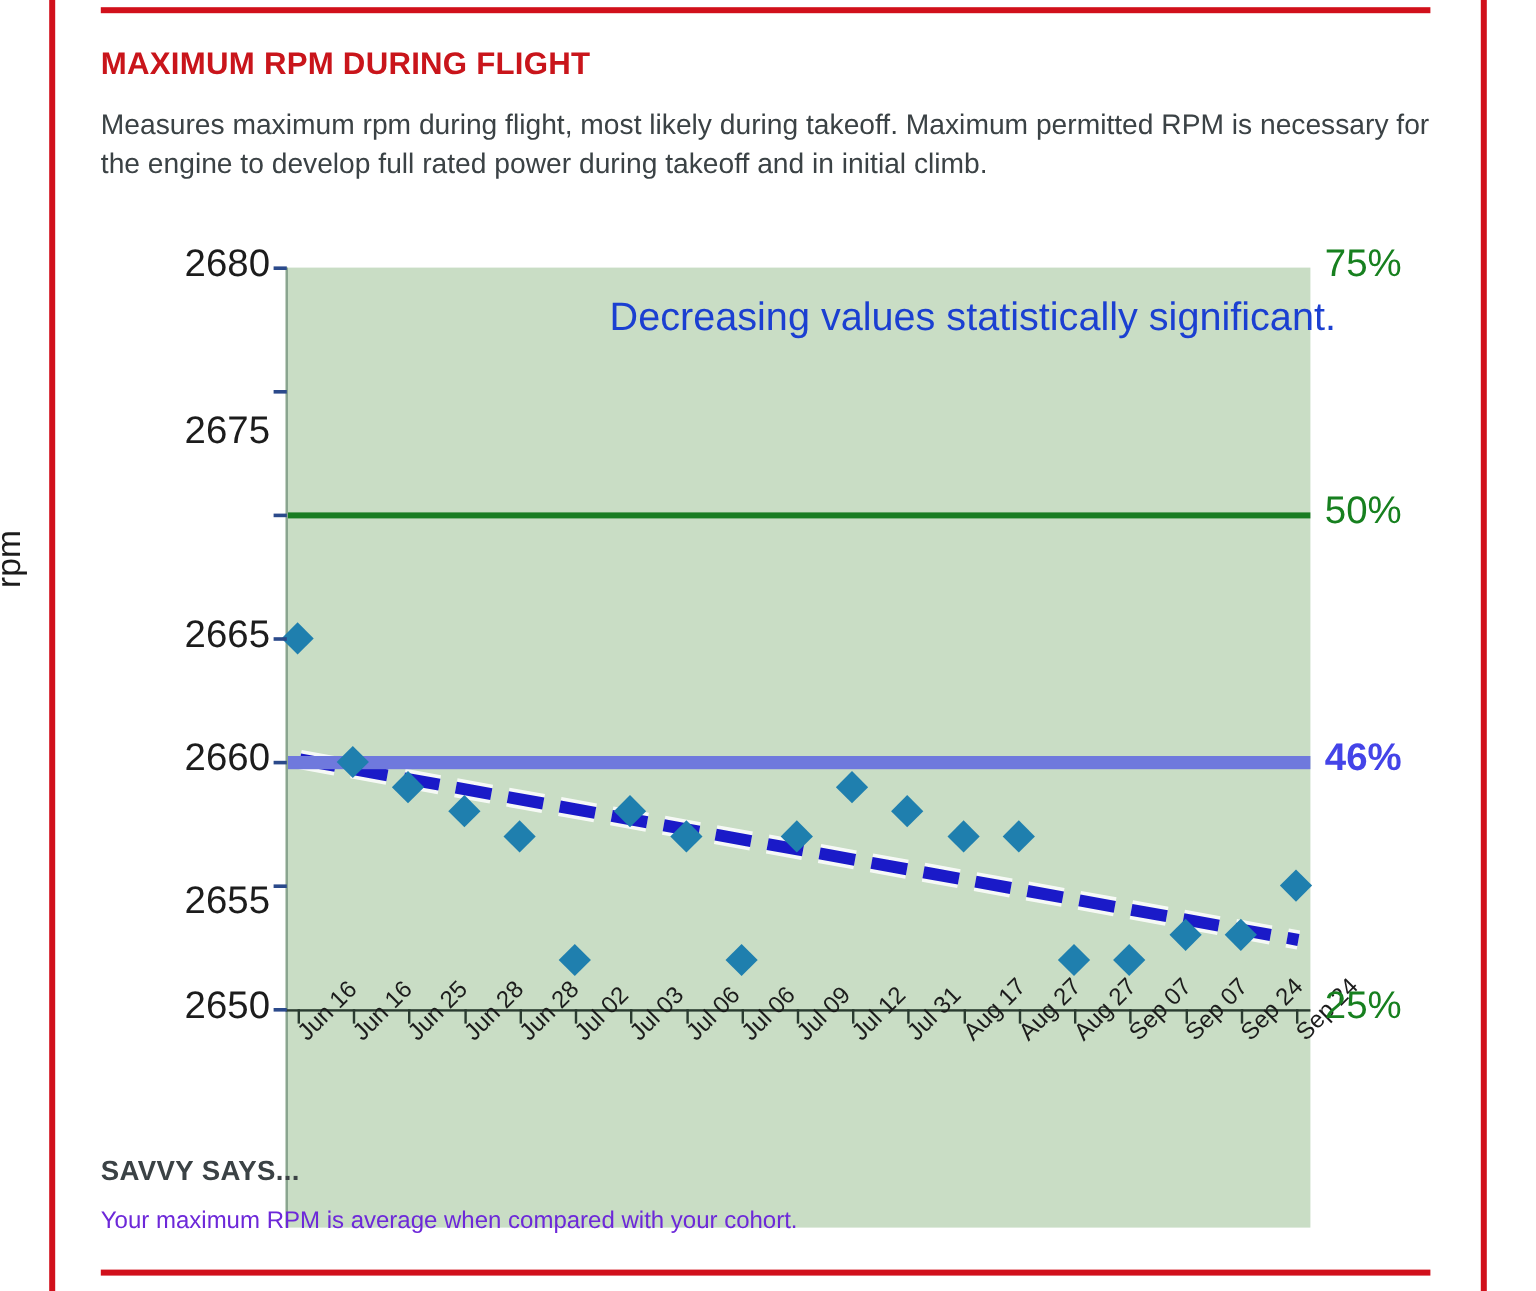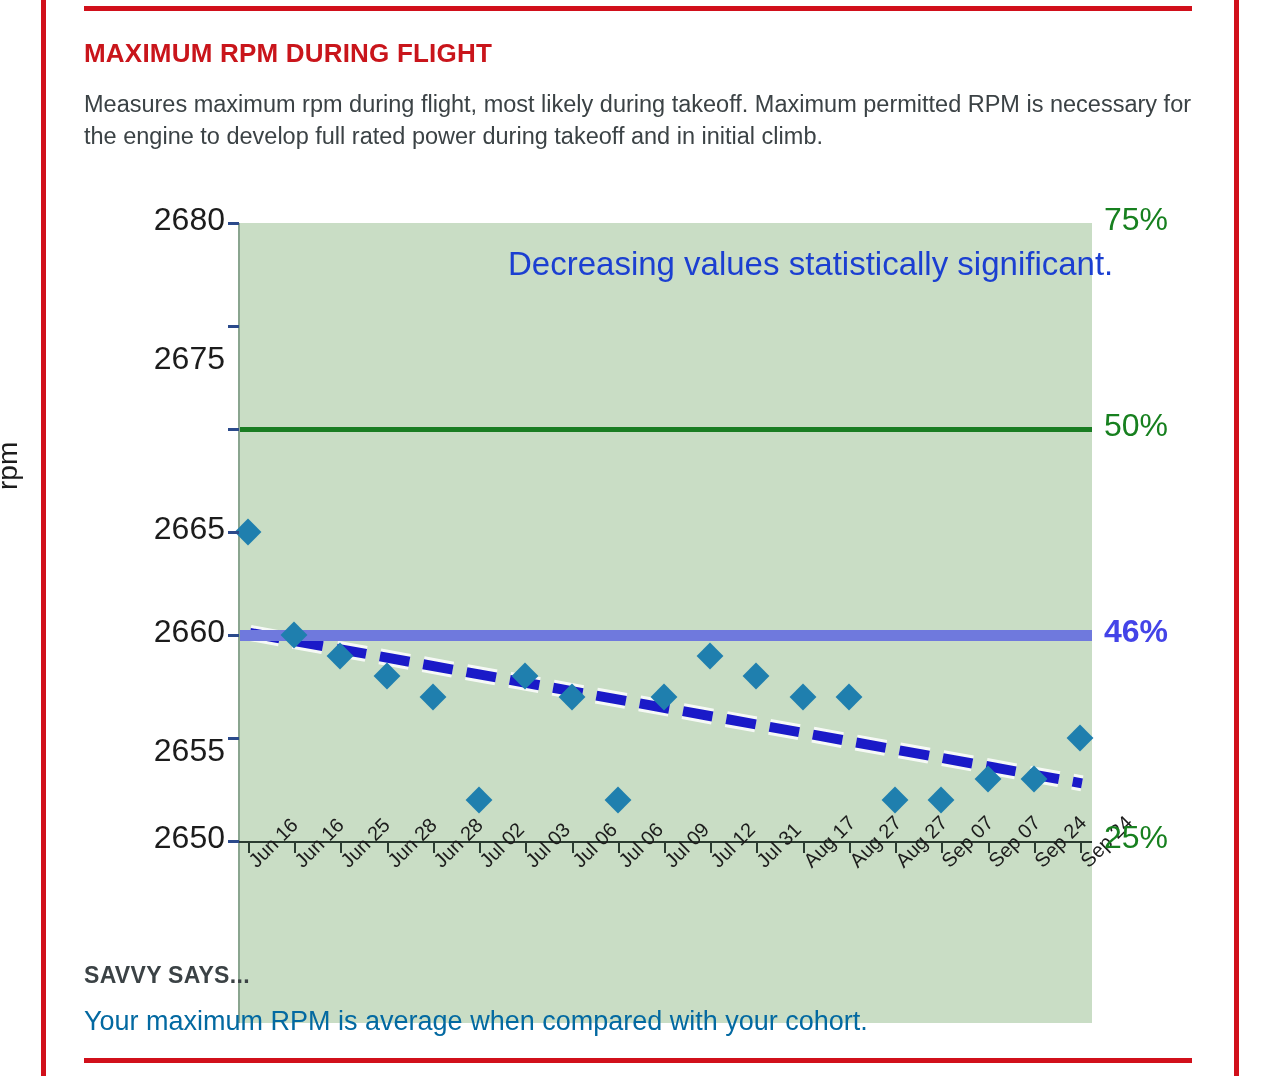--- a/index.html
+++ b/index.html
@@ -92,21 +92,21 @@
     font-size:33px;color:#1b3fd1;white-space:nowrap;
   }
   #trend{position:absolute;left:0;top:0;width:852px;height:618px;overflow:visible;}
 
   #savvy-head{
     position:absolute;left:84px;top:962px;
     font-size:23px;font-weight:700;color:#3b4245;letter-spacing:.3px;
   }
   #savvy-body{
     position:absolute;left:84px;top:1006px;
-    font-size:27px;color:#0369a1;
+    font-size:20px;color:#6d28d9;
   }
 </style>
 </head>
 <body>
 
 <div id="card">
 
   <div class="rule-left"></div>
   <div class="rule-right"></div>
   <div class="rule-top"></div>

